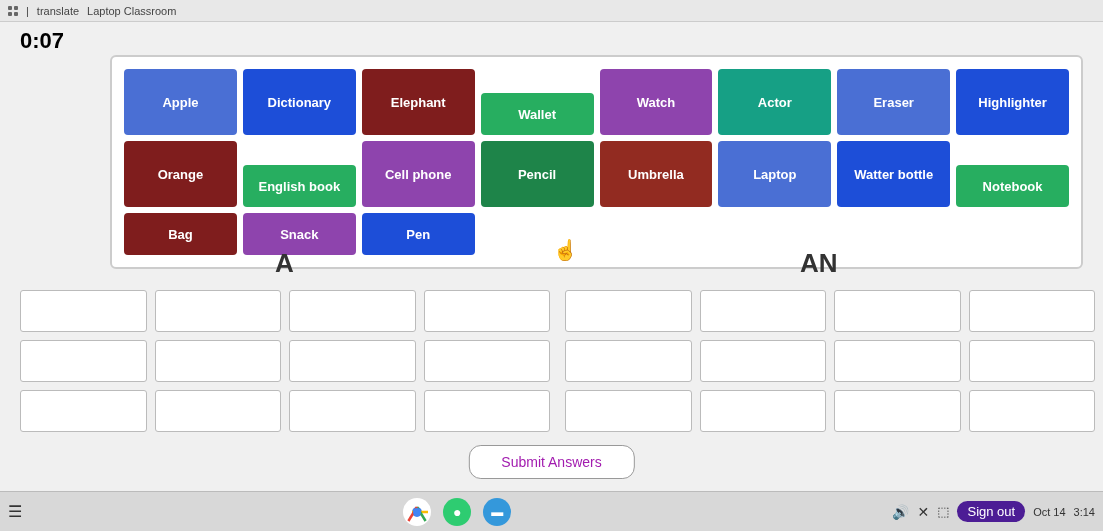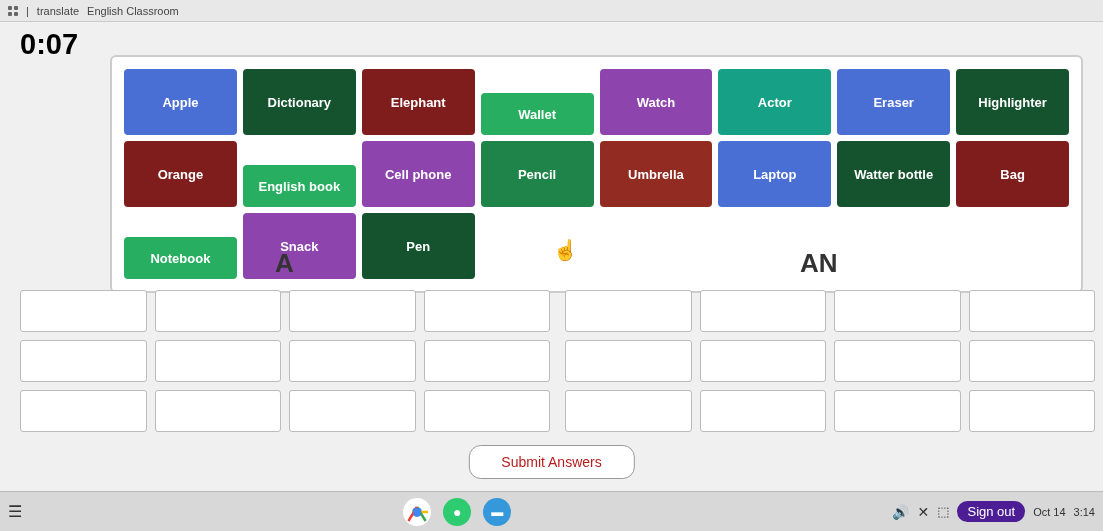--- a/index.html
+++ b/index.html
@@ -30,21 +30,21 @@
       grid-template-rows: 4px 4px;
       gap: 2px;
     }
     .top-bar-dot { width: 4px; height: 4px; background: #666; border-radius: 1px; }
 
     
     .timer {
       position: absolute;
       top: 28px;
       left: 20px;
-      font-size: 29px;
+      font-size: 22px;
       font-weight: bold;
       color: #000;
     }
 
     
     .word-grid-container {
       position: absolute;
       top: 55px;
       left: 110px;
       right: 20px;
@@ -69,21 +69,21 @@
       color: white;
       cursor: pointer;
       text-align: center;
       min-height: 42px;
       display: flex;
       align-items: center;
       justify-content: center;
     }
 
     .color-blue { background-color: #4a6fd4; }
-    .color-red { background-color: #14532d; }
+    .color-red { background-color: #1d4ed8; }
     .color-orange-btn { background-color: #7f1d1d; }
     .color-green { background-color: #27ae60; margin-top: 24px; }
     .color-purple { background-color: #8e44ad; }
     .color-teal { background-color: #16a085; }
     .color-darkgreen { background-color: #1e8449; }
     .color-darkred { background-color: #922b21; text-align: right; }
 
     
     .category-a {
       position: absolute;
@@ -133,21 +133,21 @@
     .submit-btn {
       position: absolute;
       bottom: 52px;
       left: 50%;
       transform: translateX(-50%);
       background: white;
       border: 1.5px solid #999;
       border-radius: 12px;
       padding: 8px 32px;
       font-size: 14px;
-      color: #b91c1c;
+      color: #a21caf;
       cursor: pointer;
     }
 
     
     .taskbar {
       position: absolute;
       bottom: 0;
       left: 0;
       right: 0;
       height: 40px;
@@ -209,21 +209,21 @@
 
 <div class="top-bar">
   <div class="top-bar-grid">
     <div class="top-bar-dot"></div>
     <div class="top-bar-dot"></div>
     <div class="top-bar-dot"></div>
     <div class="top-bar-dot"></div>
   </div>
   <span>|</span>
   <span>translate</span>
-  <span>English Classroom</span>
+  <span>Laptop Classroom</span>
 </div>
 
 <div class="timer">0:07</div>
 
 <div class="word-grid-container">
   <div class="word-grid" id="word-grid">
   <button class="word-btn color-blue">Apple</button>
       <button class="word-btn color-red">Dictionary</button>
       <button class="word-btn color-orange-btn">Elephant</button>
       <button class="word-btn color-green">Wallet</button>
@@ -231,22 +231,22 @@
       <button class="word-btn color-teal">Actor</button>
       <button class="word-btn color-blue">Eraser</button>
       <button class="word-btn color-red">Highlighter</button>
       <button class="word-btn color-orange-btn">Orange</button>
       <button class="word-btn color-green">English book</button>
       <button class="word-btn color-purple">Cell phone</button>
       <button class="word-btn color-darkgreen">Pencil</button>
       <button class="word-btn color-darkred">Umbrella</button>
       <button class="word-btn color-blue">Laptop</button>
       <button class="word-btn color-red">Watter bottle</button>
+      <button class="word-btn color-green">Notebook</button>
       <button class="word-btn color-orange-btn">Bag</button>
-      <button class="word-btn color-green">Notebook</button>
       <button class="word-btn color-purple">Snack</button>
       <button class="word-btn color-red">Pen</button>
     </div>
 </div>
 
 <div class="category-a">A</div>
 
 <div class="category-an">AN</div>
 
 <div class="cursor-hand">☝</div>

